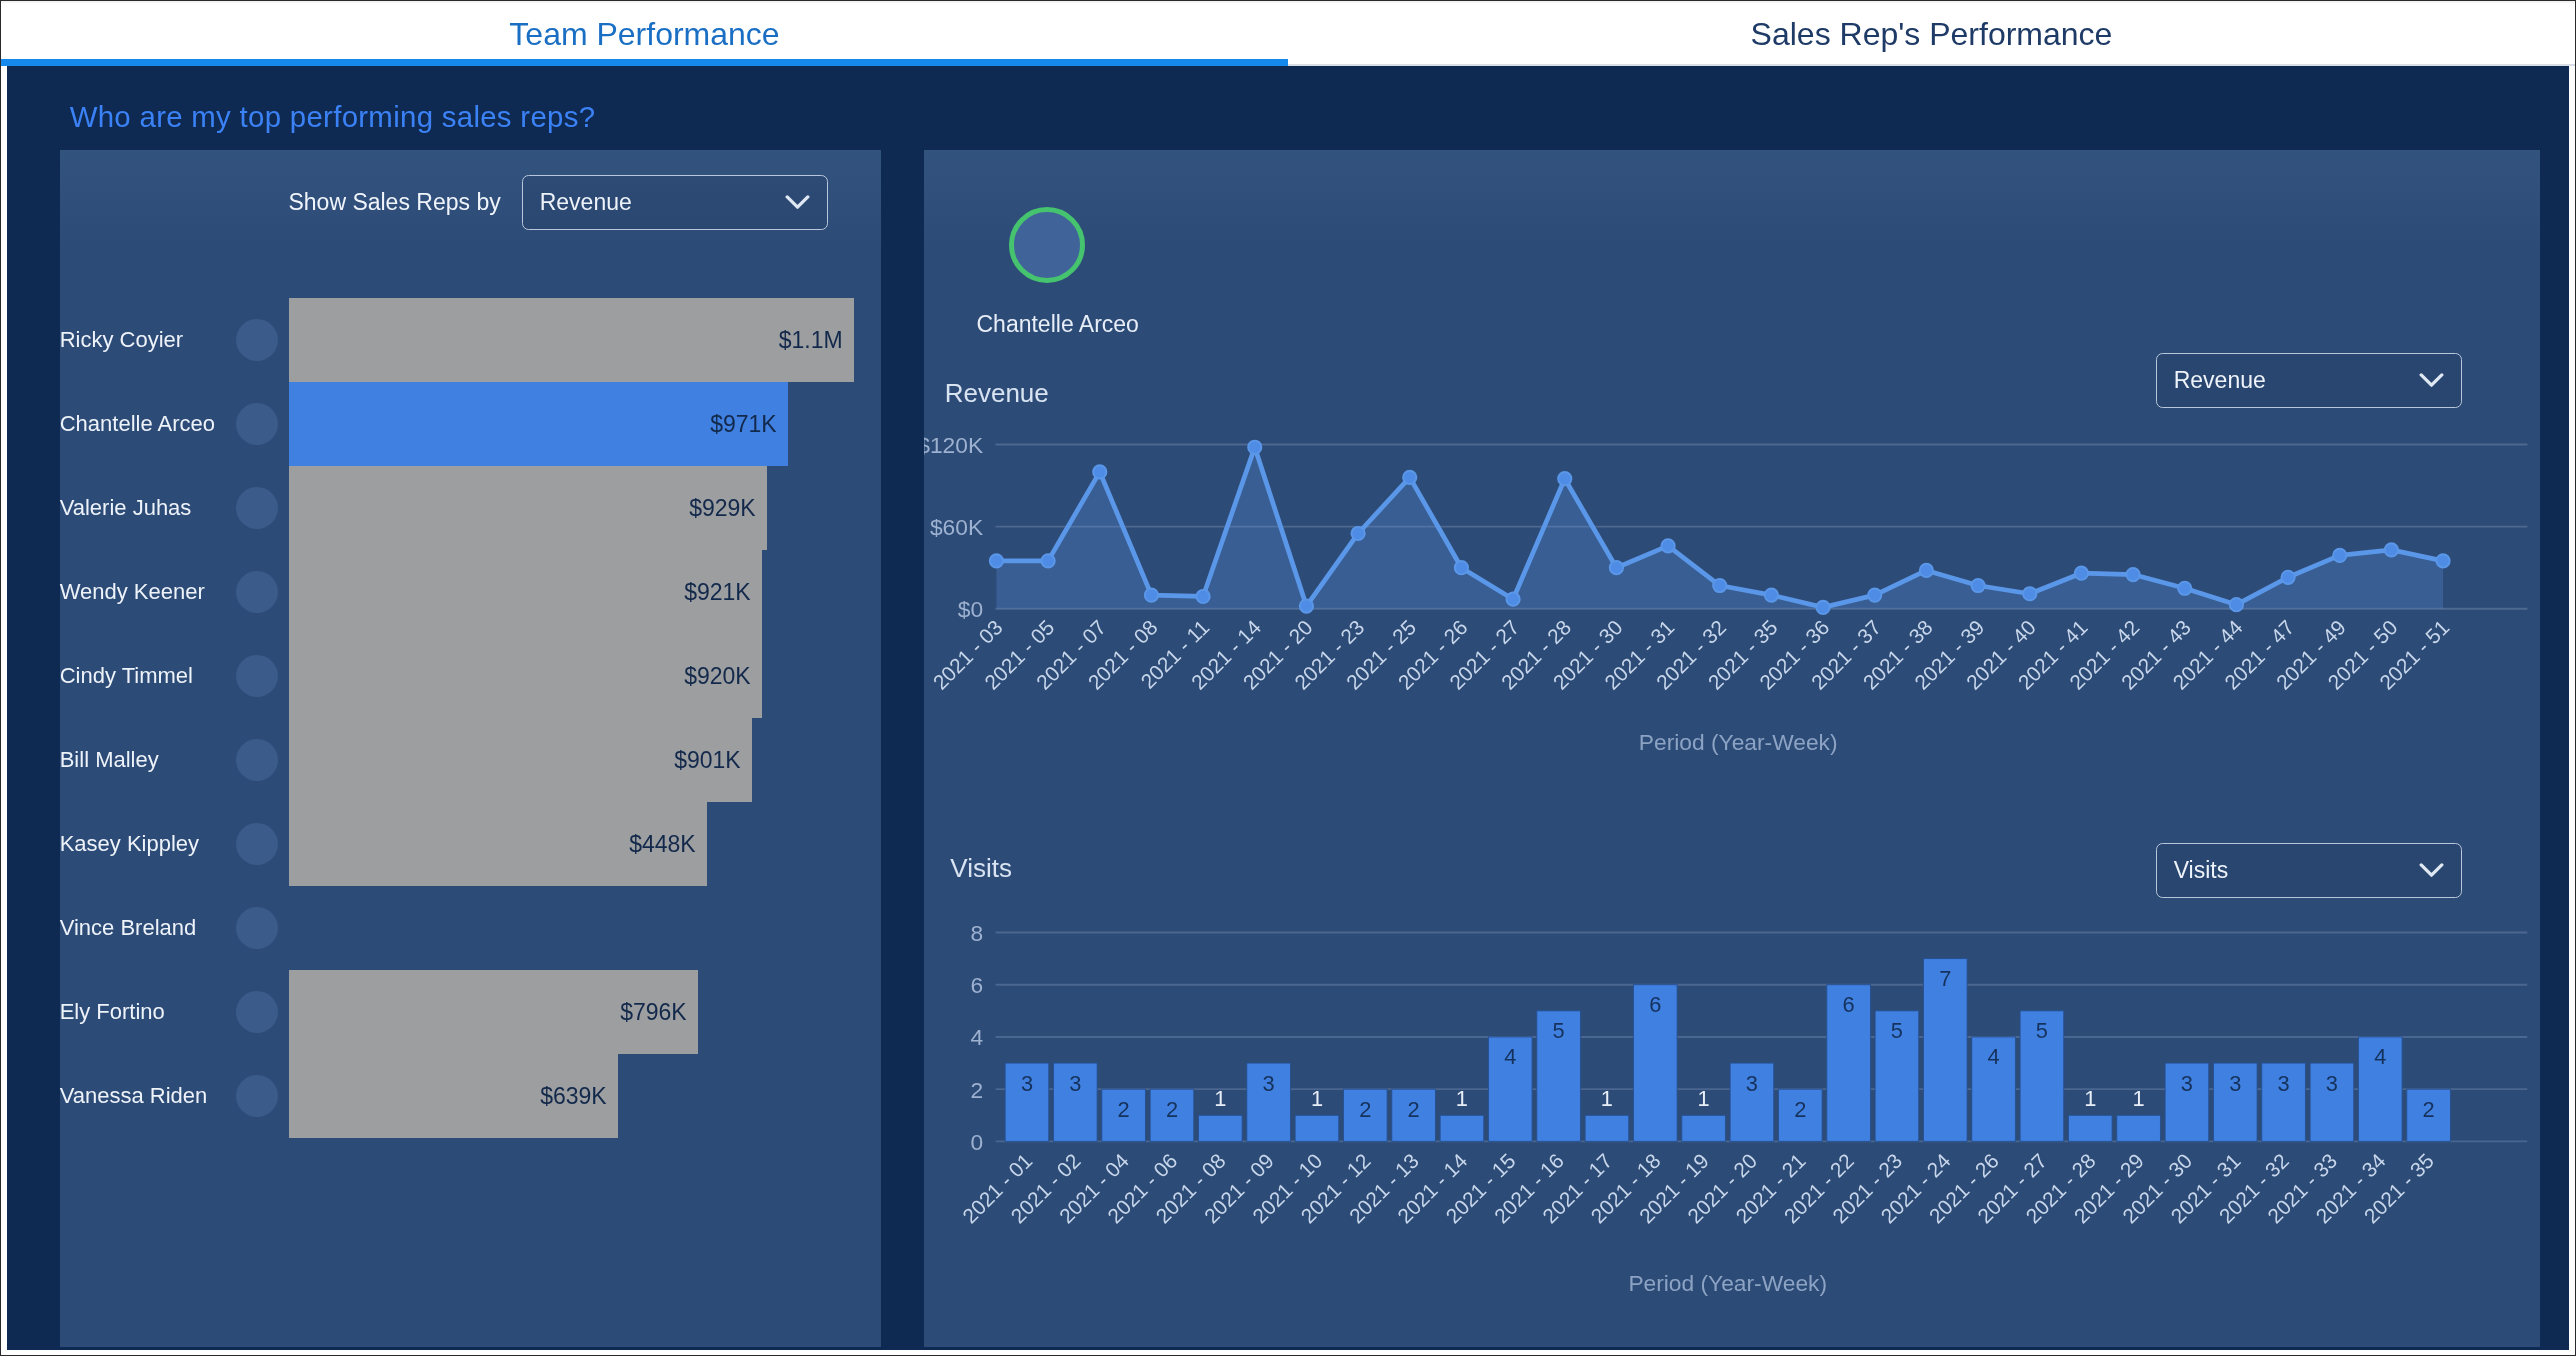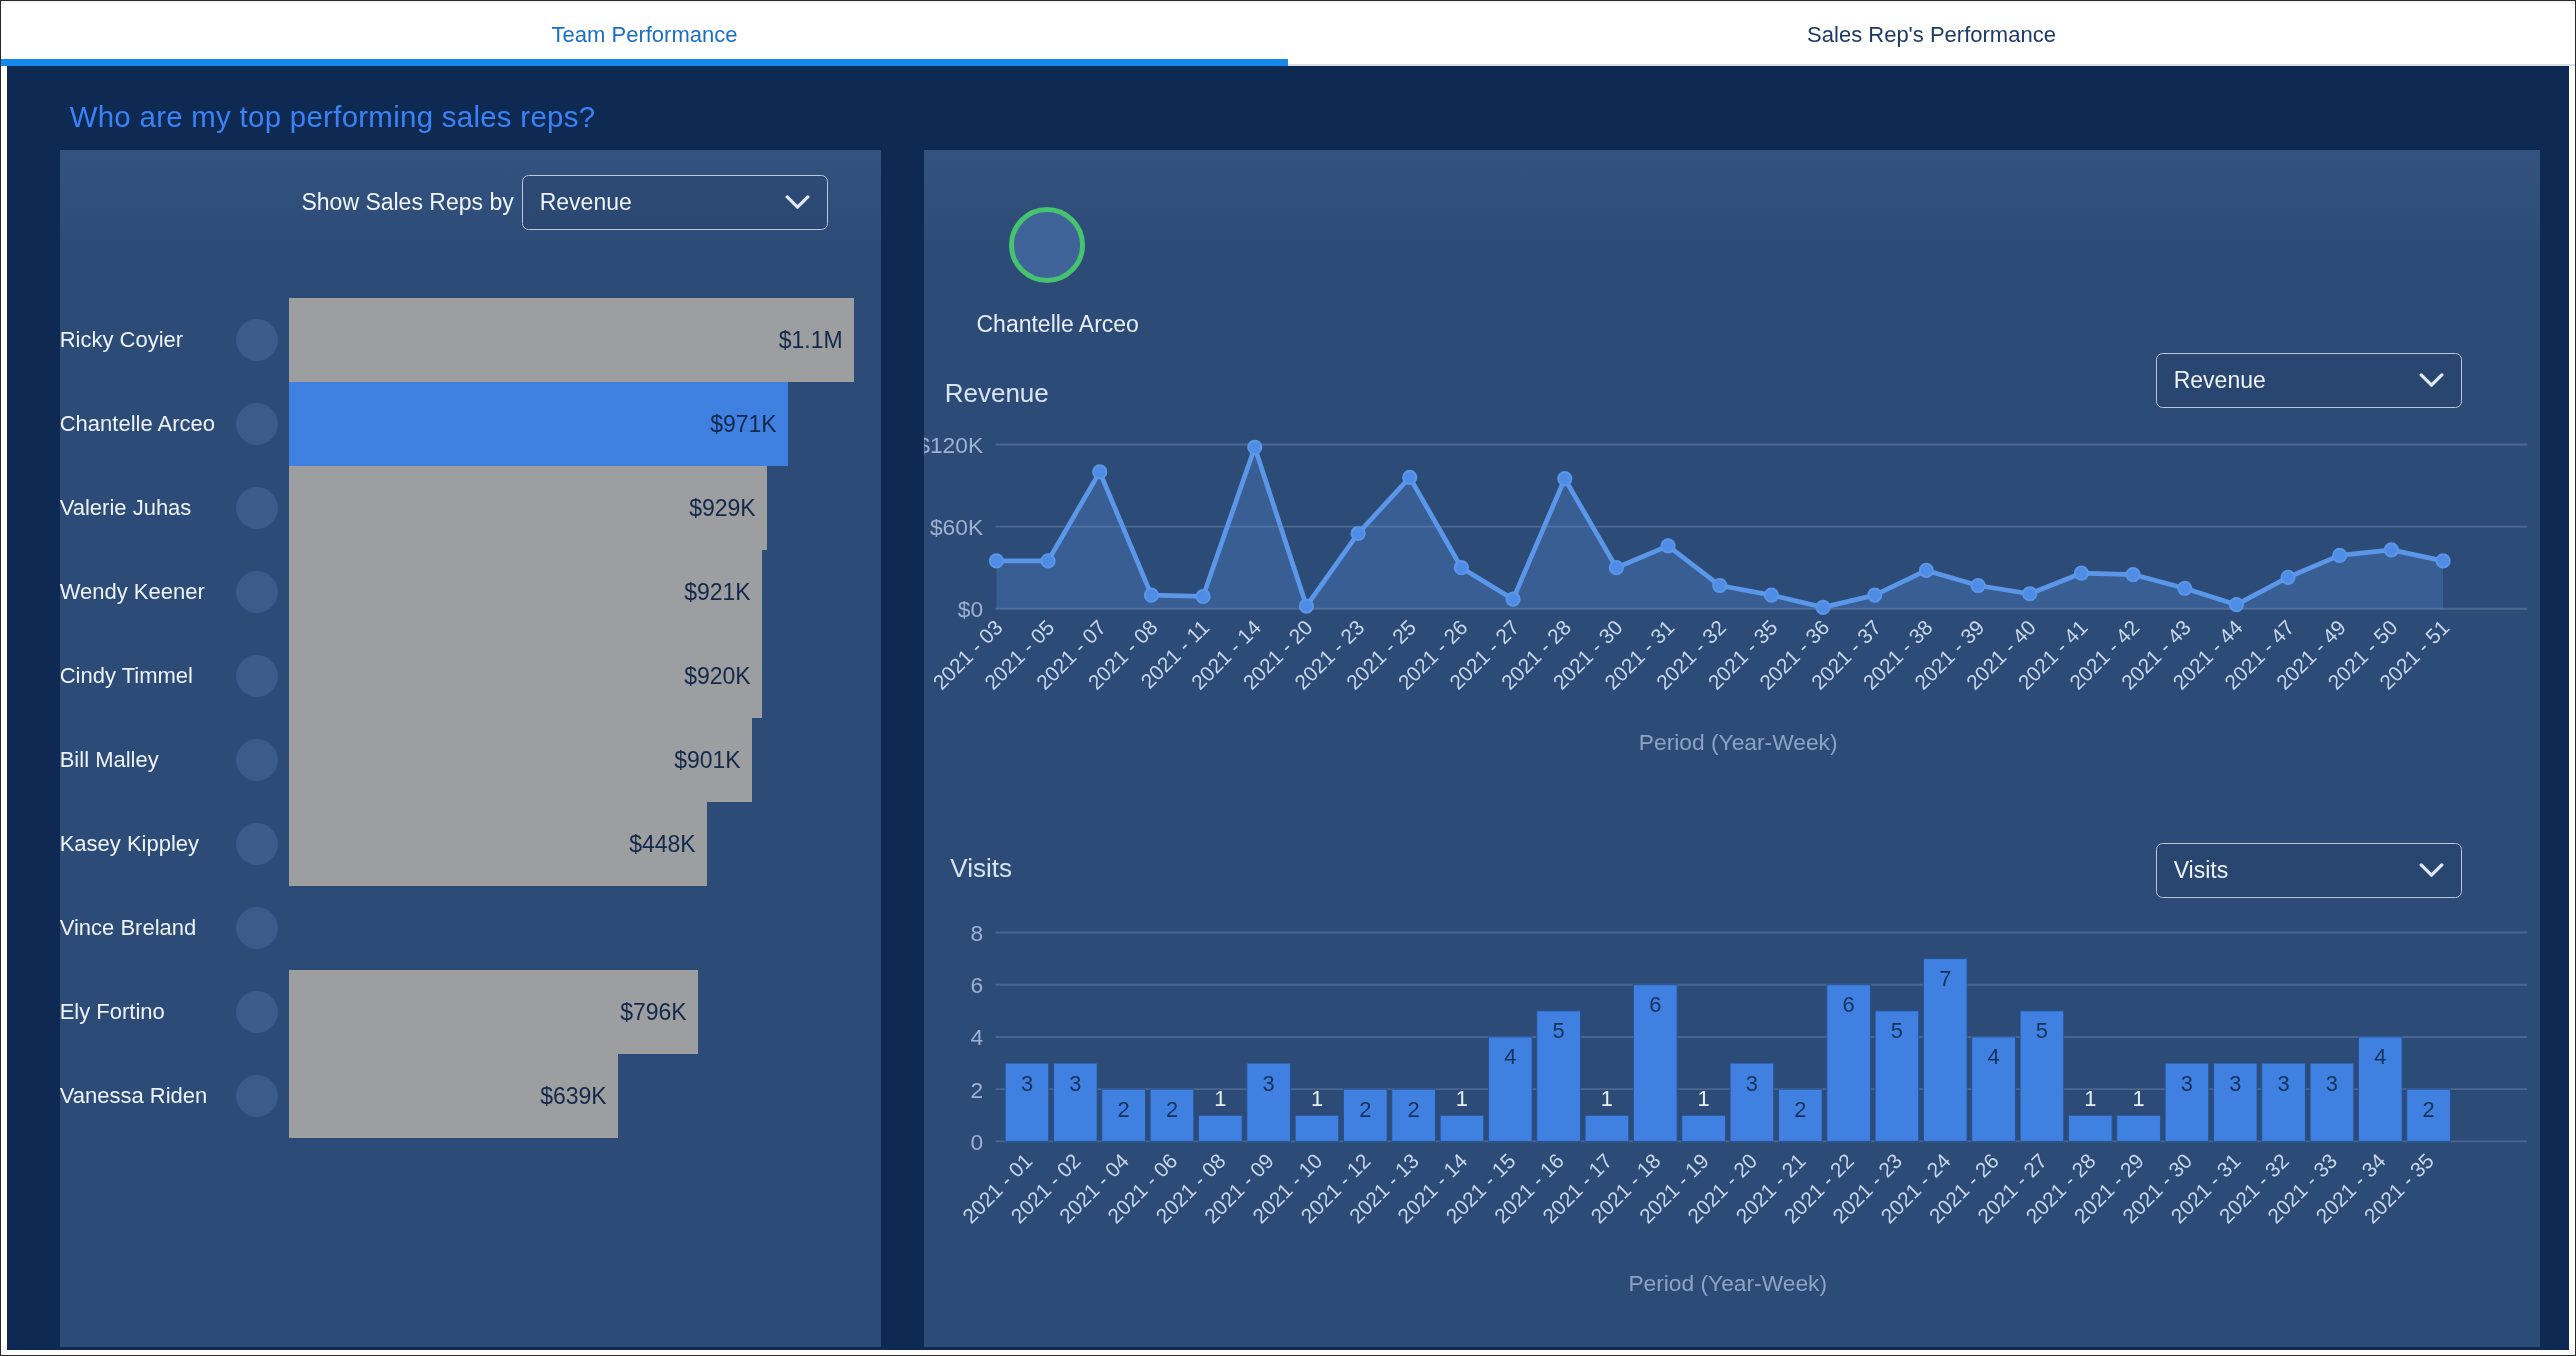--- a/index.html
+++ b/index.html
@@ -2,42 +2,42 @@
 <html style="font-size:15px"><head>
 <meta charset="utf-8">
 <style>
   * { box-sizing: border-box; margin: 0; padding: 0; }
   html,body { width: 2576px; height: 1356px; }
   body { font-family: "Liberation Sans", sans-serif; background:#ffffff; }
   .frame { position:relative; width:2576px; height:1356px; background:#ffffff; border:1.9px solid #2a2a2a; overflow:hidden; }
 
   
   .tabbar { position:absolute; left:0; top:0; width:100%; height:65px; background:#ffffff; border-top:2.8px solid #f2f3f5; display:flex; }
-  .tab { flex:1 1 50%; display:flex; align-items:center; justify-content:center; font-size:22px; cursor:pointer; }
+  .tab { flex:1 1 50%; display:flex; align-items:center; justify-content:center; font-size:32px; cursor:pointer; }
   .tab.active { color:#1a6fc4; }
   .tab.inactive { color:#1e3a66; }
   .tab-underline { position:absolute; left:0; bottom:0; width:50%; height:6.6px; background:#1589ee; }
   .tabbar-divider { position:absolute; left:0; bottom:0; width:100%; height:1.9px; background:#d9dee6; }
 
   
   .main { position:absolute; left:5.7px; right:5.7px; top:65px; bottom:4.7px; background:#0f2a52; }
   .page-title { position:absolute; left:63px; top:34px; font-size:29.4px; color:#3b82f6; letter-spacing:0.3px; }
 
   .panel { position:absolute; top:84px; bottom:3.8px; background:linear-gradient(180deg,#33537f 0%,#2d4b77 8%,#2d4b77 100%); }
   .panel-left  { left:53px;  width:821px; }
   .panel-right { left:917px; width:1616px; }
 
   
   .dropdown { width:306px; height:55px; border:1.9px solid #b9c7da; border-radius:6.6px; background:rgba(10,30,60,0.10);
               display:flex; align-items:center; justify-content:space-between; padding:0 17px; cursor:pointer; }
   .dropdown .dd-value { color:#eef3f9; font-size:23px; }
   .chev { width:25px; height:15px; flex:0 0 auto; }
 
   
-  .filter-row { position:absolute; top:25px; right:53px; display:flex; align-items:center; gap:8px; }
+  .filter-row { position:absolute; top:25px; right:53px; display:flex; align-items:center; gap:21px; }
   .filter-label { color:#f0f5fb; font-size:23px; }
 
   .rep-list { position:absolute; left:0; right:0; top:148px; }
   .rep-row { height:84px; display:flex; align-items:center; cursor:pointer; }
   .rep-name { width:176px; flex:0 0 176px; text-align:left; padding-right:11.4px; color:#eef3fa; font-size:22px; white-space:nowrap; }
   .rep-avatar { width:42px; height:42px; flex:0 0 42px; border-radius:50%; background:#3b5b8a; margin-right:11.4px; }
   .rep-bar { position:relative; height:84px; background:#9d9ea0; }
   .rep-bar.selected { background:#3f80e1; }
   .rep-value { position:absolute; right:11.4px; top:50%; transform:translateY(-50%); color:#13294b; font-size:23px; }
 

